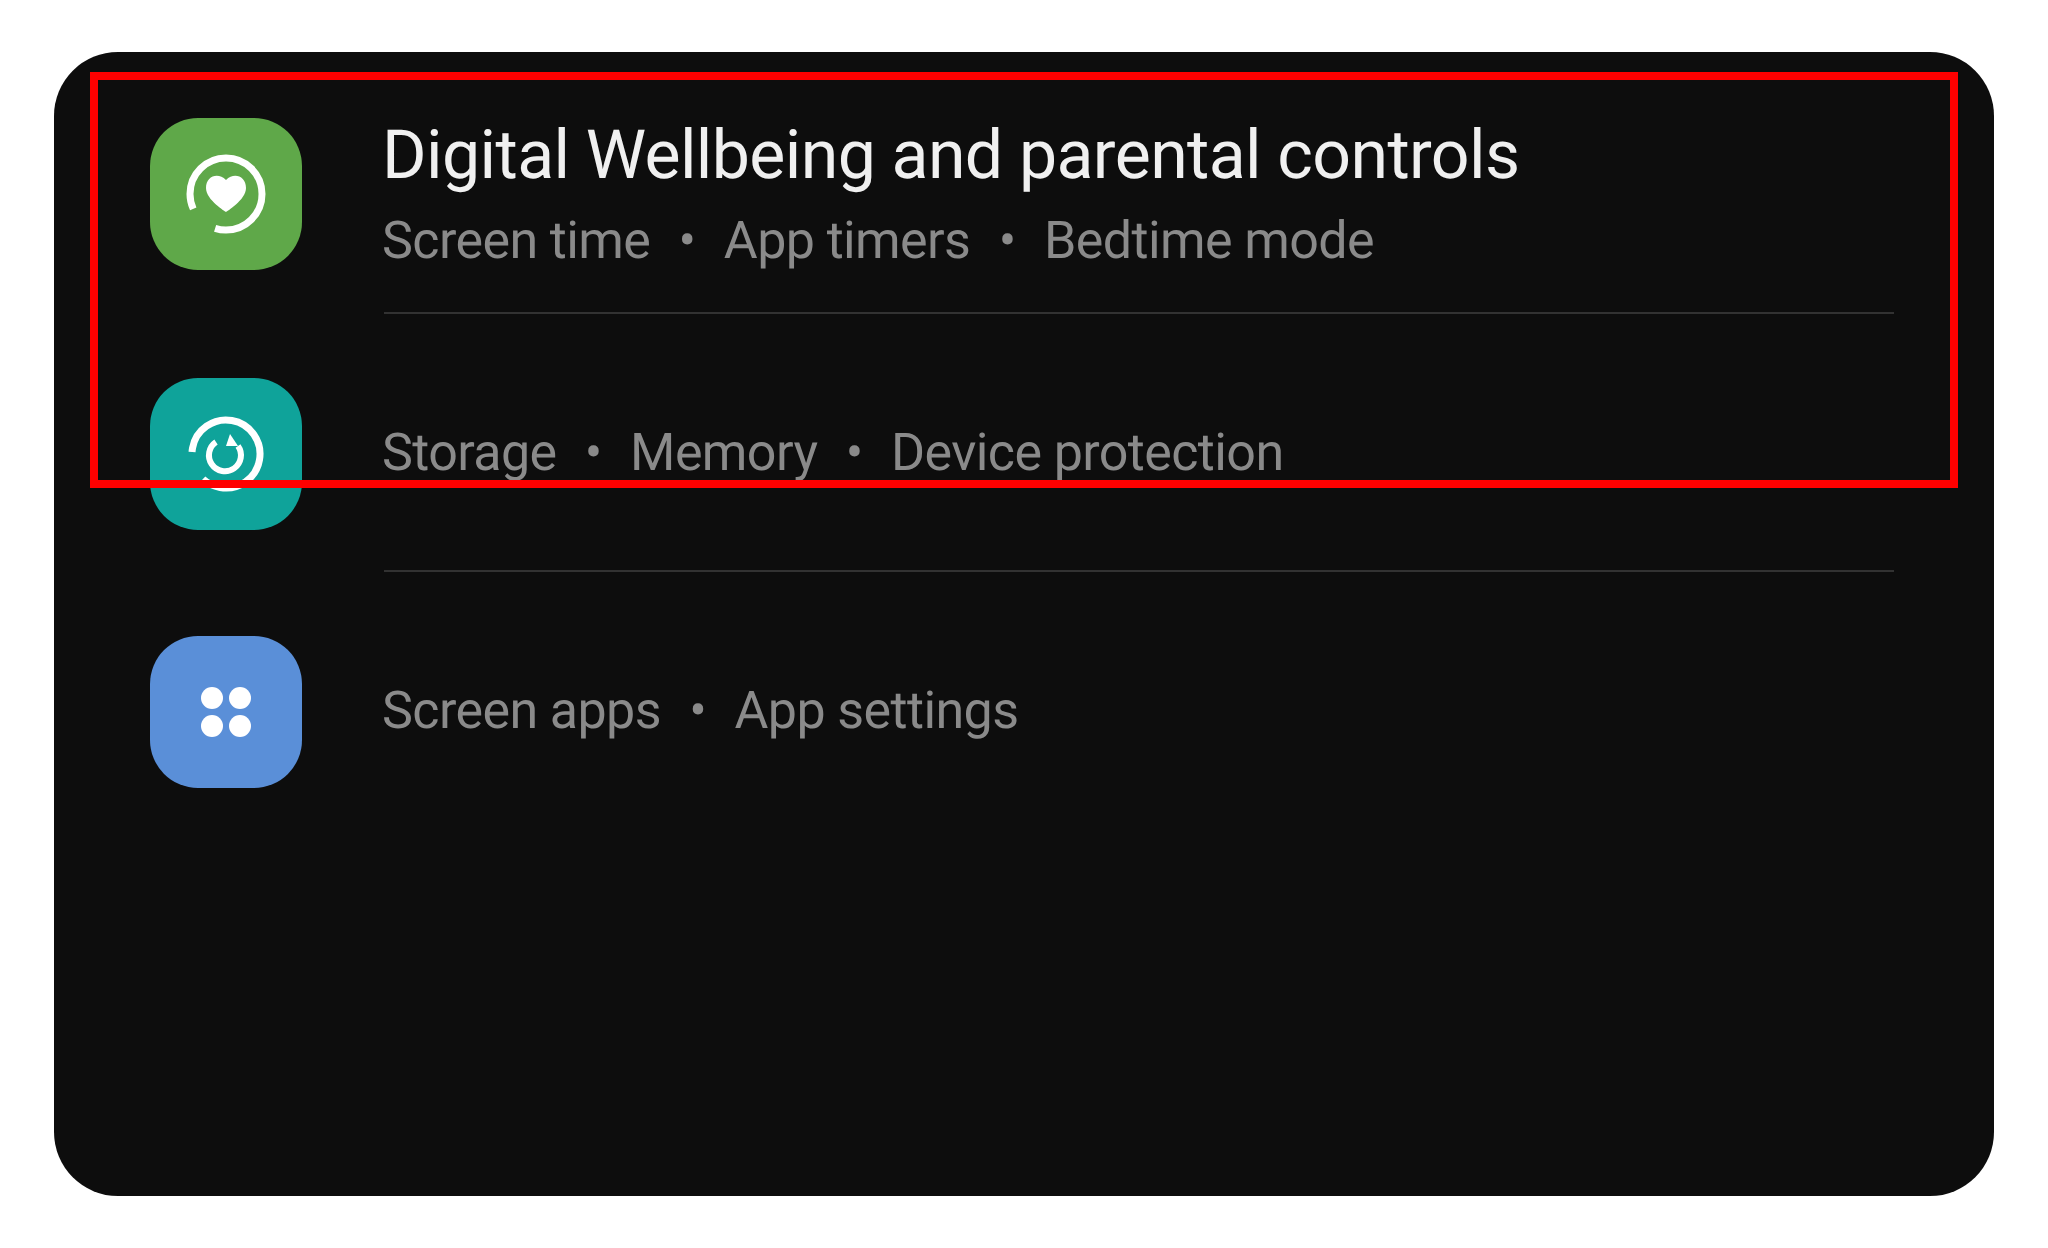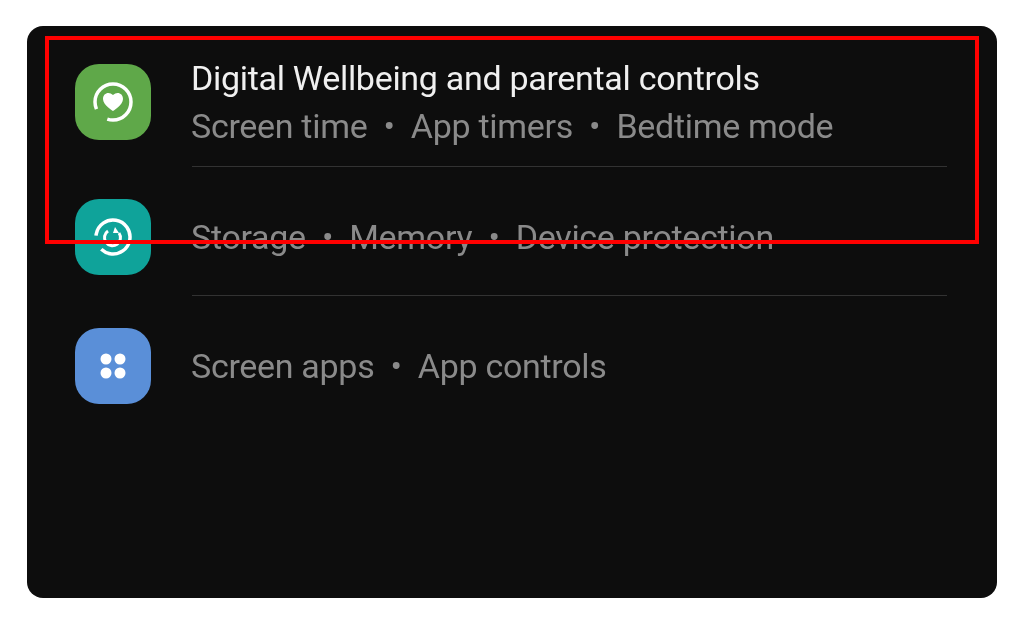--- a/index.html
+++ b/index.html
@@ -11,21 +11,21 @@
       background: #ffffff;
       width: 1024px;
       height: 624px;
       font-family: -apple-system, BlinkMacSystemFont, 'Segoe UI', Roboto, sans-serif;
       display: flex;
       align-items: center;
       justify-content: center;
     }
     .panel {
       background: #0d0d0d;
-      border-radius: 16px;
+      border-radius: 32px;
       width: 970px;
       height: 572px;
       position: relative;
       padding: 0;
     }
     .highlight-box {
       position: absolute;
       top: 10px;
       left: 18px;
       right: 18px;
@@ -67,21 +67,21 @@
     }
     .item-title {
       color: #f0f0f0;
       font-size: 34px;
       font-weight: 400;
       margin-bottom: 8px;
       letter-spacing: -0.3px;
     }
     .item-subtitle {
       color: #8a8a8a;
-      font-size: 34px;
+      font-size: 26px;
       font-weight: 400;
       letter-spacing: -0.3px;
     }
     .dot {
       margin: 0 8px;
     }
     .divider {
       height: 1px;
       background: #323232;
       margin-left: 165px;
@@ -143,18 +143,18 @@
         <circle cx="17" cy="17" r="5.5" fill="#ffffff"></circle>
         <circle cx="31" cy="17" r="5.5" fill="#ffffff"></circle>
         <circle cx="17" cy="31" r="5.5" fill="#ffffff"></circle>
         <circle cx="31" cy="31" r="5.5" fill="#ffffff"></circle>
       </svg>
     </div>
     <div class="item-text">
       <div class="item-subtitle">
         <span>Screen apps</span>
         <span class="dot">•</span>
-        <span>App controls</span>
+        <span>App settings</span>
       </div>
     </div>
   </div>
 
 </div>
 
 </body></html>

